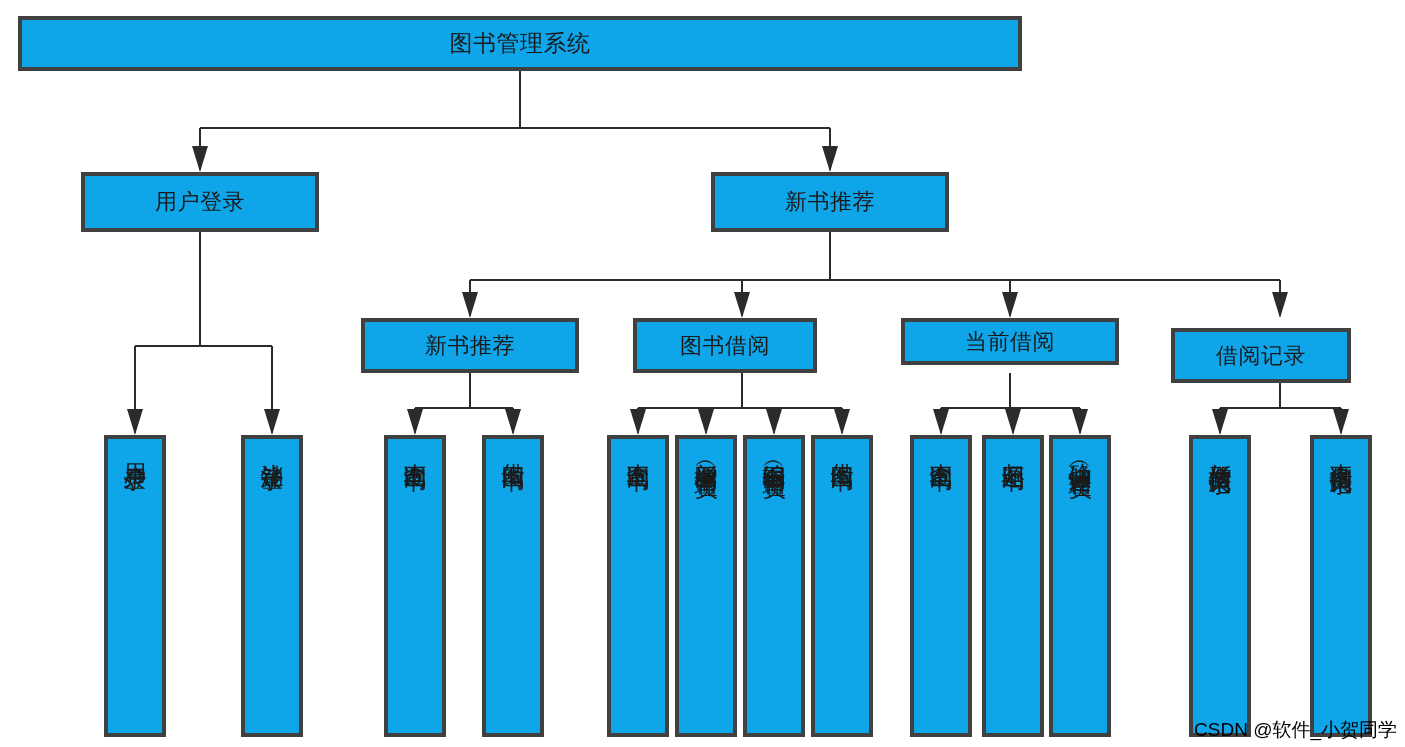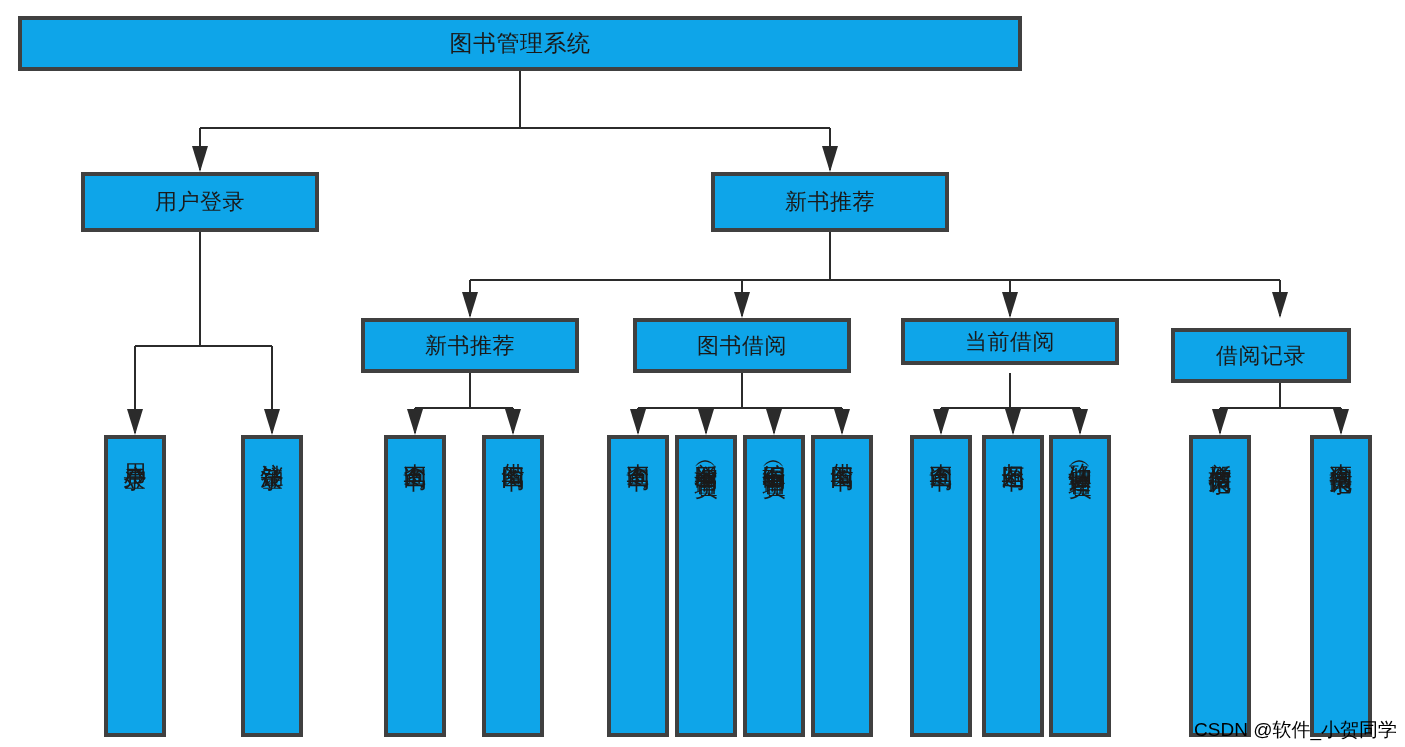--- a/index.html
+++ b/index.html
@@ -141,21 +141,21 @@
       </div>
       <div class="node horiz" style="left: 81px; top: 172px; width: 238px; height: 60px;">
         <span class="label">用户登录</span>
       </div>
       <div class="node horiz" style="left: 711px; top: 172px; width: 238px; height: 60px;">
         <span class="label">新书推荐</span>
       </div>
       <div class="node horiz" style="left: 361px; top: 318px; width: 218px; height: 55px; justify-content: center;">
         <span class="label">新书推荐</span>
       </div>
-      <div class="node horiz" style="left: 633px; top: 318px; width: 218px; height: 55px;">
+      <div class="node horiz" style="left: 633px; top: 318px; width: 184px; height: 55px;">
         <span class="label">图书借阅</span>
       </div>
       <div class="node horiz" style="left: 901px; top: 318px; width: 218px; height: 47px;">
         <span class="label">当前借阅</span>
       </div>
       <div class="node horiz" style="left: 1171px; top: 328px; width: 180px; height: 55px;">
         <span class="label">借阅记录</span>
       </div>
       <div class="node vert" style="left: 104px; top: 435px; width: 62px; height: 302px;">
         <span class="label">用户登录</span>

